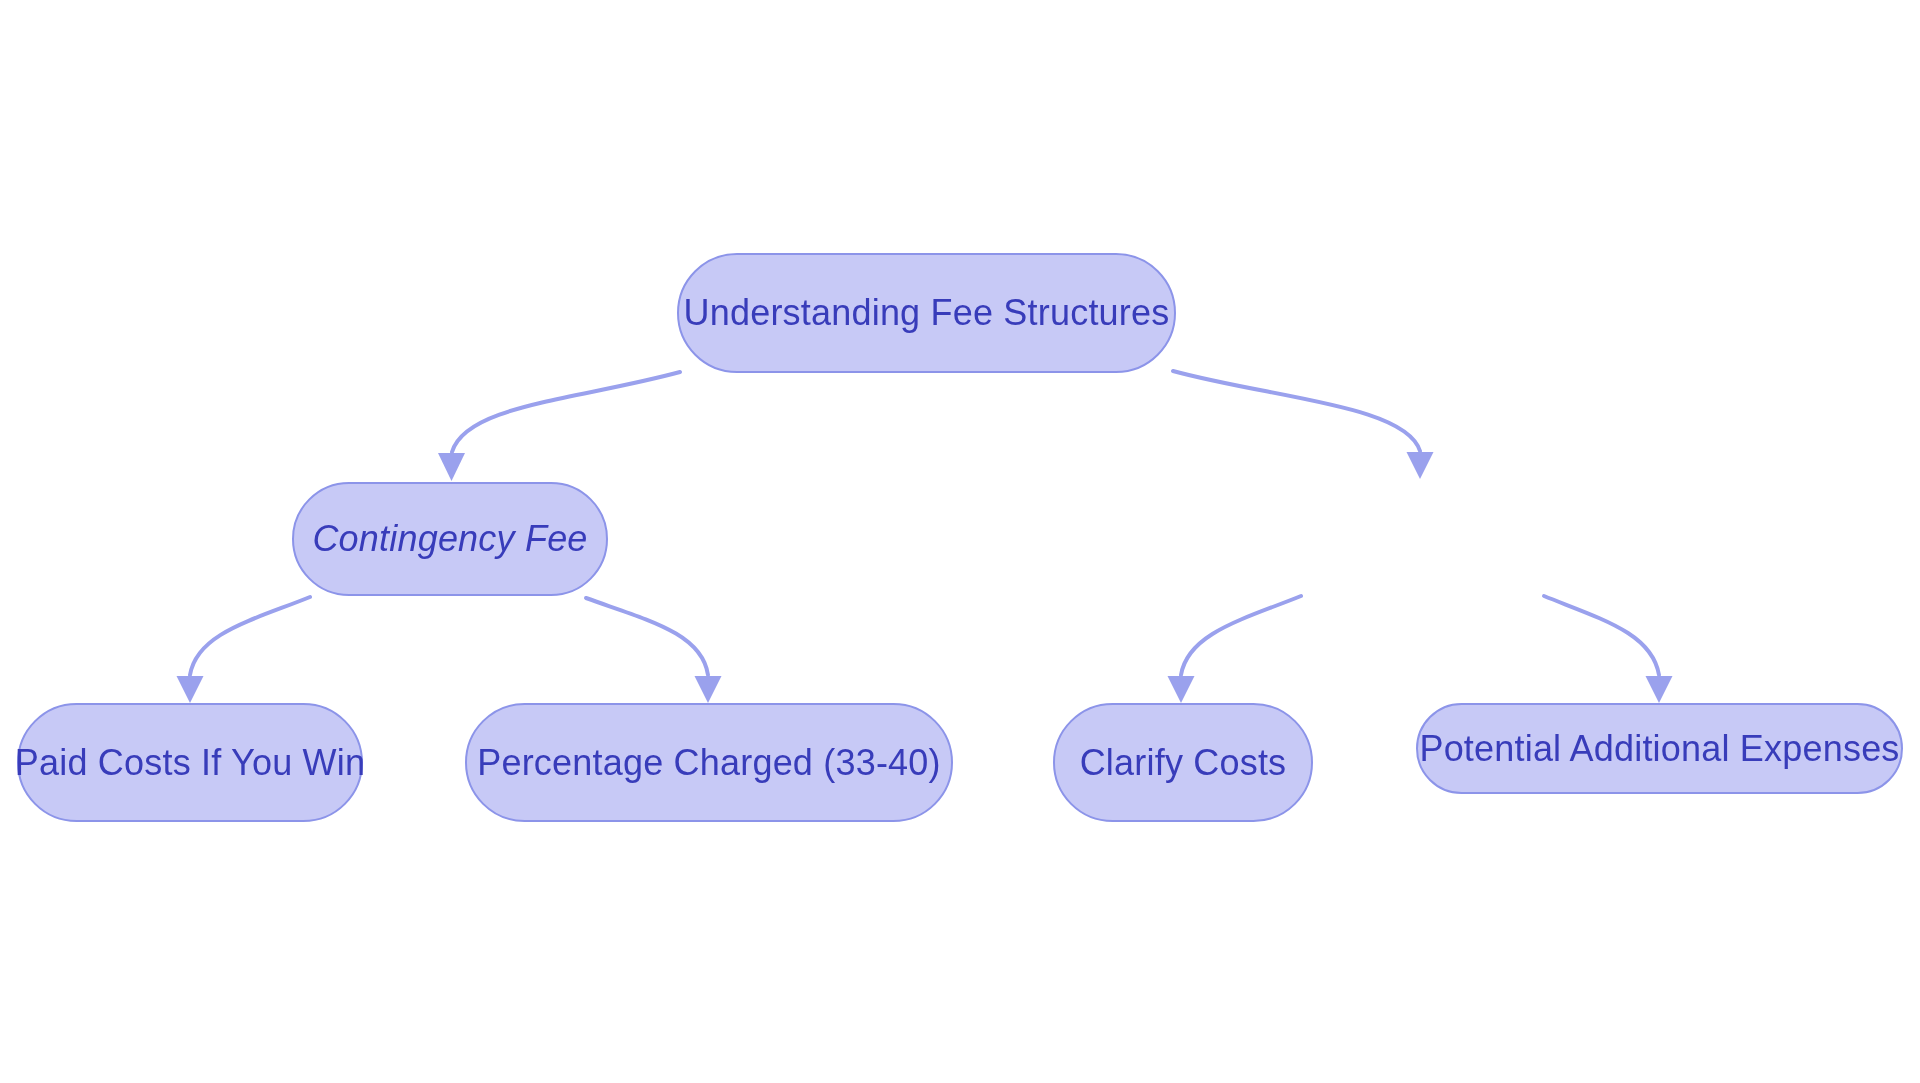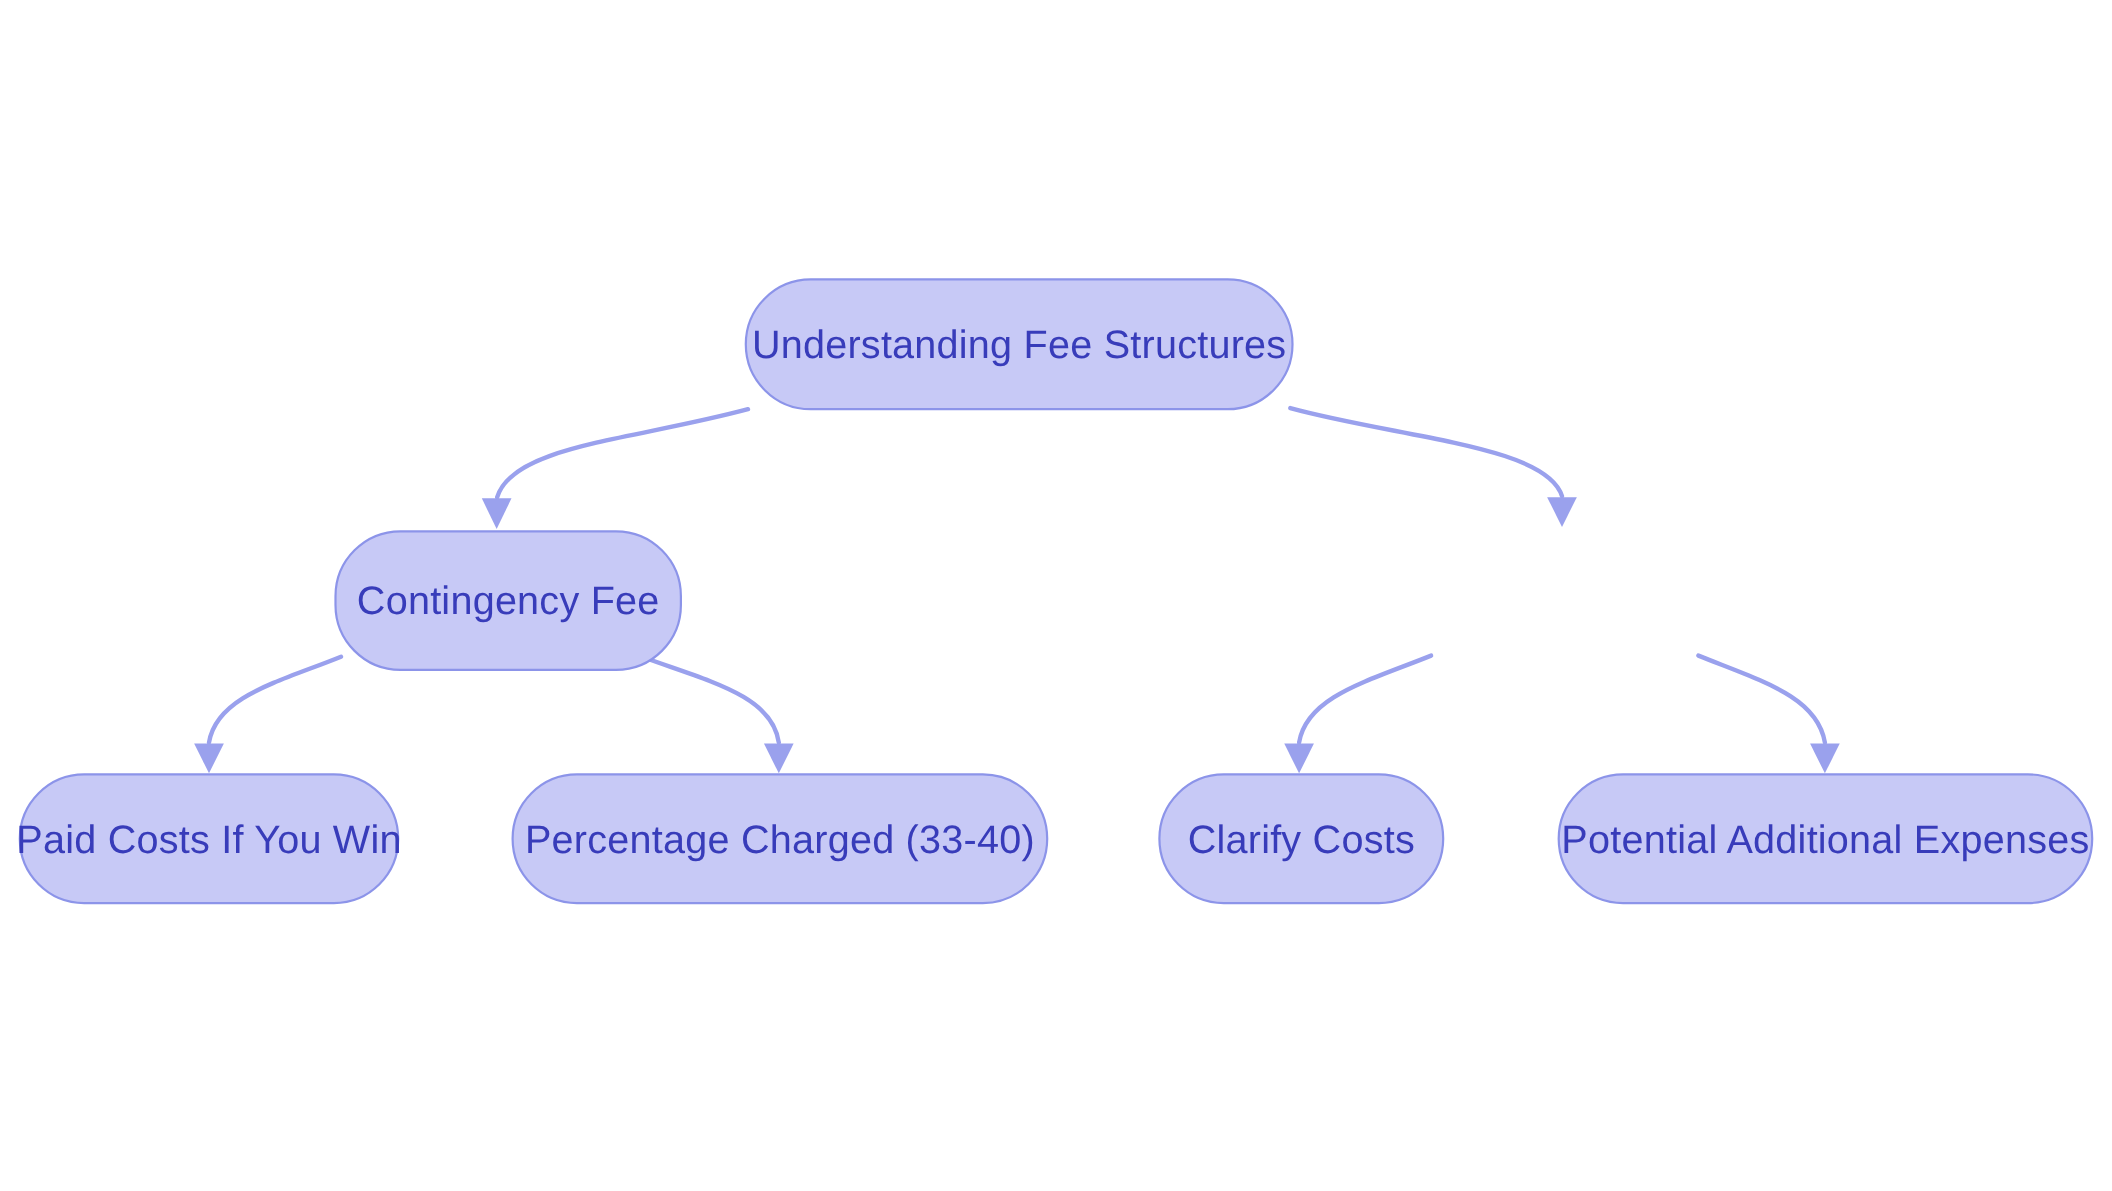--- a/index.html
+++ b/index.html
@@ -72,34 +72,34 @@
     <polygon class="arrowhead" points="1167.5,676 1194.5,676 1181,703"></polygon>
 
     <path class="edge-path" d="M 1544 596 C 1601 619, 1652 633, 1659 675"></path>
     <polygon class="arrowhead" points="1645.5,676 1672.5,676 1659,703"></polygon>
   </svg>
 
   <div class="node" style="left:677px; top:253px; width:499px; height:120px;">
     <span>Understanding Fee Structures</span>
   </div>
 
-  <div class="node" style="left:304px; top:482px; width:316px; height:128px;">
+  <div class="node" style="left:292px; top:482px; width:316px; height:114px;font-style:italic;">
     <span>Contingency Fee</span>
   </div>
 
 
   <div class="node" style="left:17px; top:703px; width:346px; height:119px;">
     <span>Paid Costs If You Win</span>
   </div>
 
   <div class="node" style="left:465px; top:703px; width:488px; height:119px;">
     <span>Percentage Charged (33-40)</span>
   </div>
 
   <div class="node" style="left:1053px; top:703px; width:260px; height:119px;">
     <span>Clarify Costs</span>
   </div>
 
-  <div class="node" style="left:1416px; top:703px; width:487px; height:119px;">
+  <div class="node" style="left:1416px; top:703px; width:487px; height:91px;">
     <span>Potential Additional Expenses</span>
   </div>
 
 </div>
 
 </body></html>

